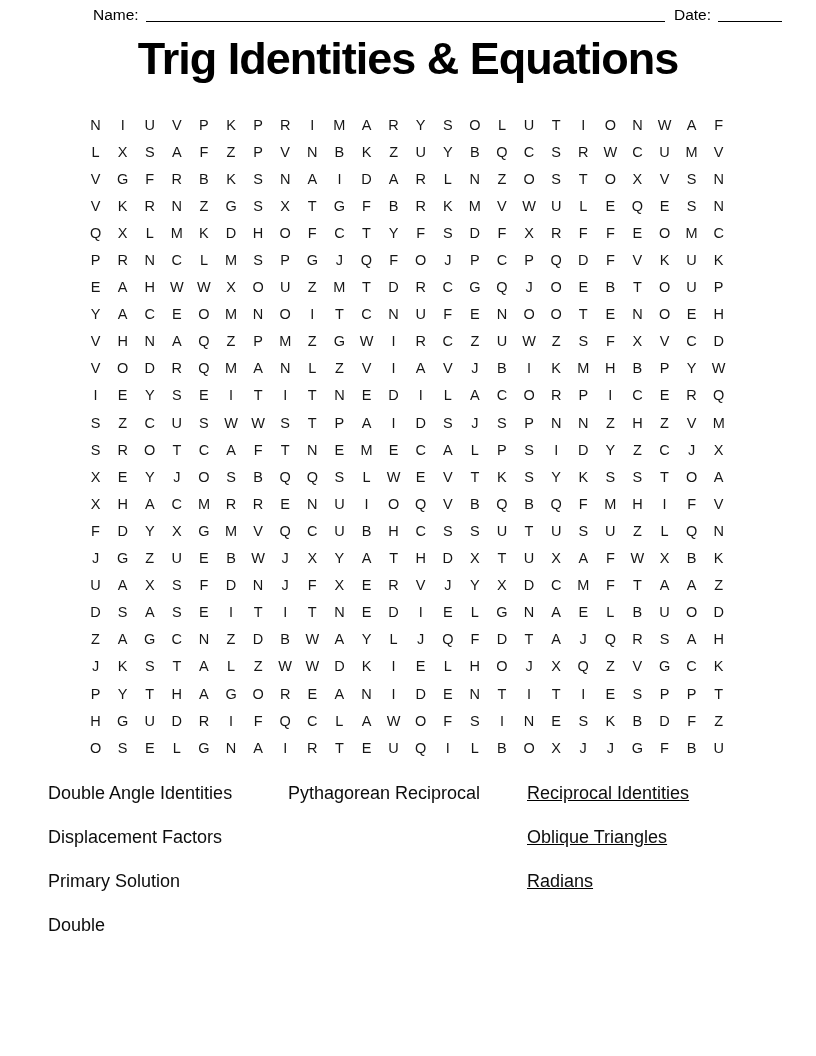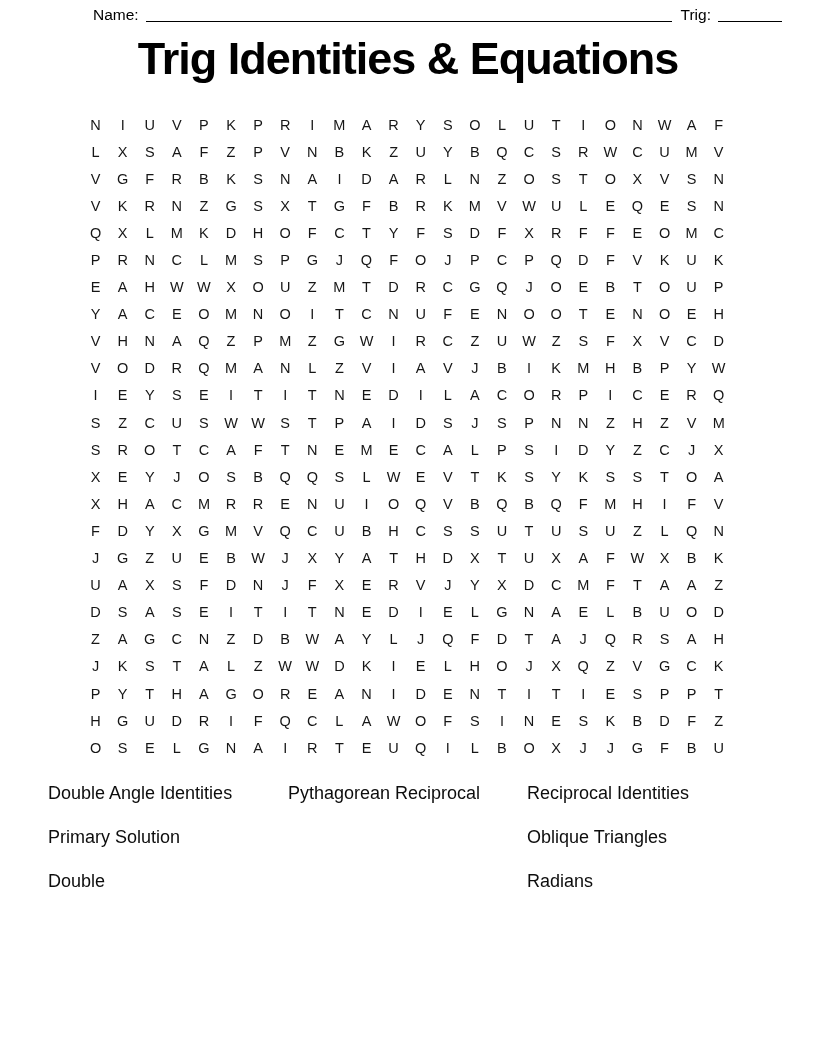--- a/index.html
+++ b/index.html
@@ -48,34 +48,34 @@
     display:flex; align-items:center; justify-content:center;
     font-size:14.5px; font-weight:400;
     color:#161616;
   }
 
   
   .words { position:absolute; top:771px; left:0; width:816px; height:180px; }
   .word-col { position:absolute; top:0; }
   .word-col-1 { left:48px; }
   .word-col-2 { left:288px; }
-  .word-col-3 { left:527px; }
+  .word-col-3 { left:527px;text-decoration:underline; }
   .word {
     height:44px; line-height:44px;
     font-size:18px; font-weight:500;
     color:#0d0d0d; white-space:nowrap;
   }
 </style>
 </head>
 <body>
 
 <div class="header">
   <span class="label">Name:</span>
   <span class="fill-line"></span>
-  <span class="label">Trig:</span>
+  <span class="label">Date:</span>
   <span class="date-line"></span>
 </div>
 
 <h1 class="title">Trig Identities &amp; Equations</h1>
 
 <div class="grid">
     <span class="cell">N</span>
     <span class="cell">I</span>
     <span class="cell">U</span>
     <span class="cell">V</span>
@@ -649,20 +649,21 @@
     <span class="cell">J</span>
     <span class="cell">G</span>
     <span class="cell">F</span>
     <span class="cell">B</span>
     <span class="cell">U</span>
   </div>
 
 <div class="words">
   <div class="word-col word-col-1">
       <div class="word">Double Angle Identities</div>
+      <div class="word">Displacement Factors</div>
       <div class="word">Primary Solution</div>
       <div class="word">Double</div>
     </div>
   <div class="word-col word-col-2">
       <div class="word">Pythagorean Reciprocal</div>
     </div>
   <div class="word-col word-col-3">
       <div class="word">Reciprocal Identities</div>
       <div class="word">Oblique Triangles</div>
       <div class="word">Radians</div>

